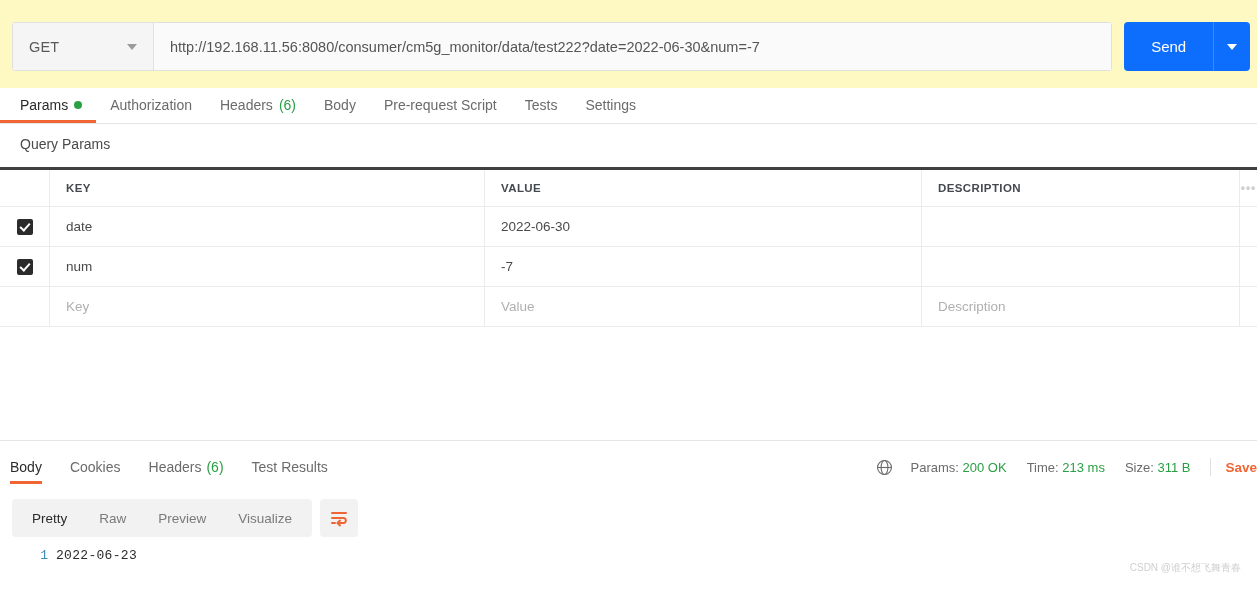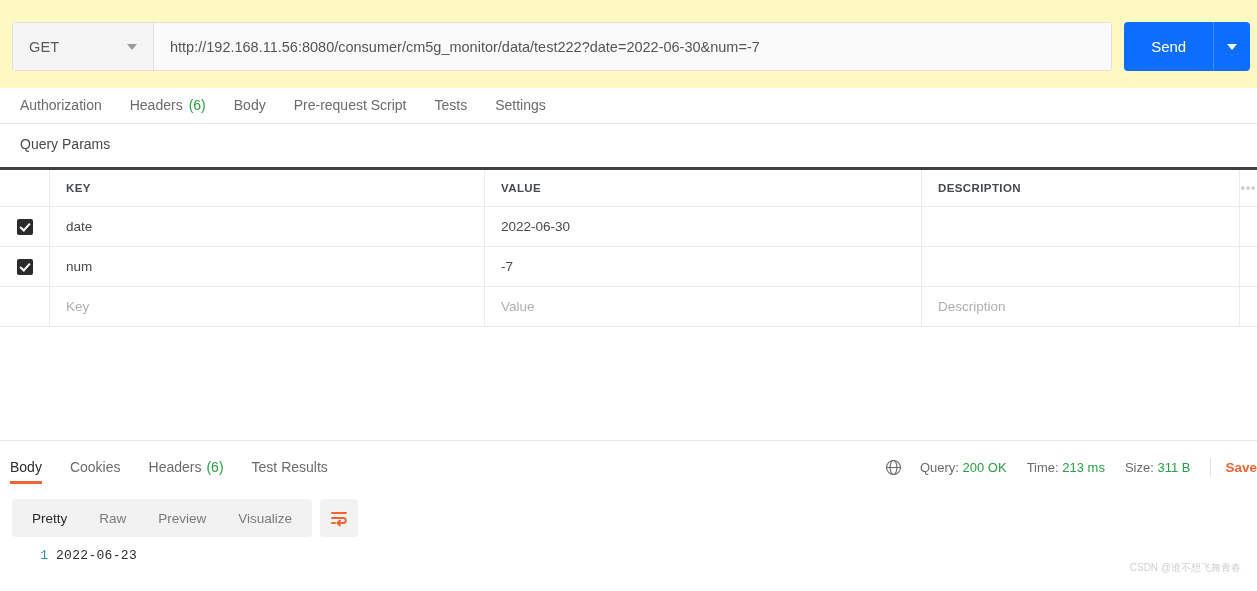--- a/index.html
+++ b/index.html
@@ -387,20 +387,24 @@
 
   <div class="send-group">
     <button class="send-btn">Send</button>
     <div class="send-caret">
       <i></i>
     </div>
   </div>
 </div>
 
 <div class="req-tabs">
+  <div class="req-tab active">
+    <span>Params</span>
+    <span class="dot-green"></span>
+  </div>
   <div class="req-tab">
     <span>Authorization</span>
   </div>
   <div class="req-tab">
     <span>Headers</span>
     <span class="count-green">(6)</span>
   </div>
   <div class="req-tab">
     <span>Body</span>
   </div>
@@ -494,21 +498,21 @@
   </div>
 </div>
 
 <div class="status-strip">
   <svg class="globe" viewBox="0 0 20 20">
     <circle cx="10" cy="10" r="8.2" fill="none" stroke="#6b6b6b" stroke-width="1.3"></circle>
     <ellipse cx="10" cy="10" rx="4" ry="8.2" fill="none" stroke="#6b6b6b" stroke-width="1.3"></ellipse>
     <line x1="1.8" y1="10" x2="18.2" y2="10" stroke="#6b6b6b" stroke-width="1.3"></line>
   </svg>
   <span class="stat-item">
-    <span>Query:</span>
+    <span>Params:</span>
     <span class="stat-val">200 OK</span>
   </span>
   <span class="stat-item">
     <span>Time:</span>
     <span class="stat-val">213 ms</span>
   </span>
   <span class="stat-item">
     <span>Size:</span>
     <span class="stat-val">311 B</span>
   </span>

